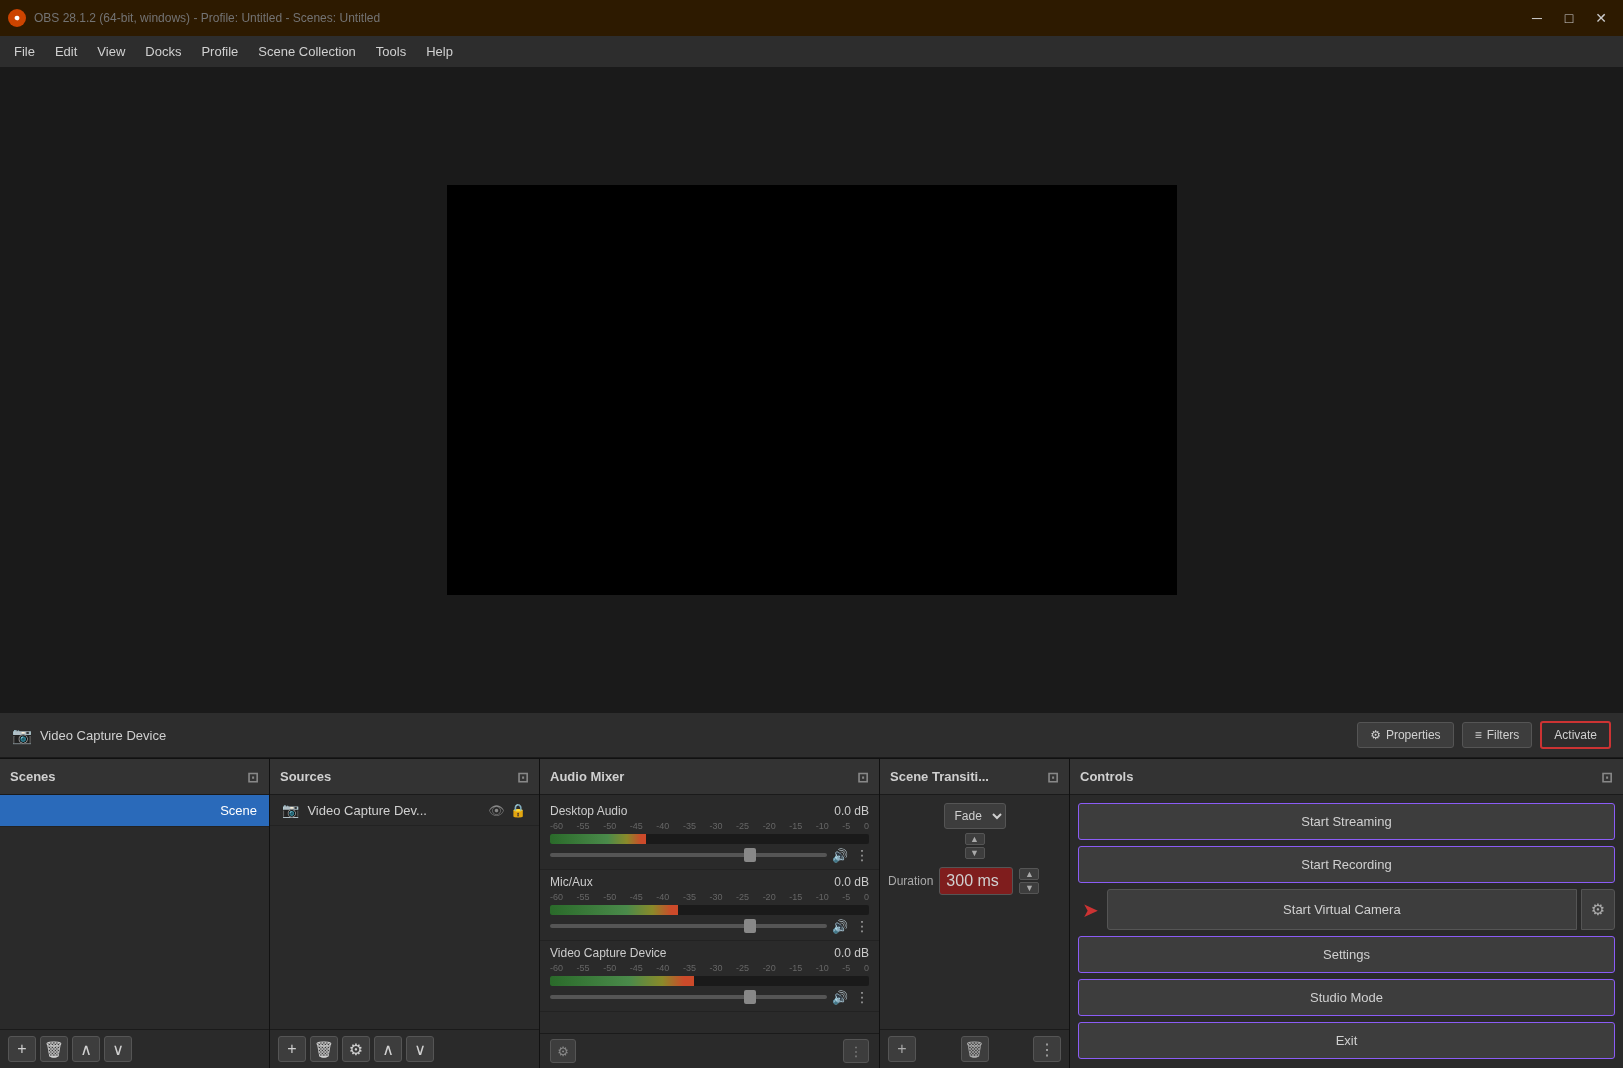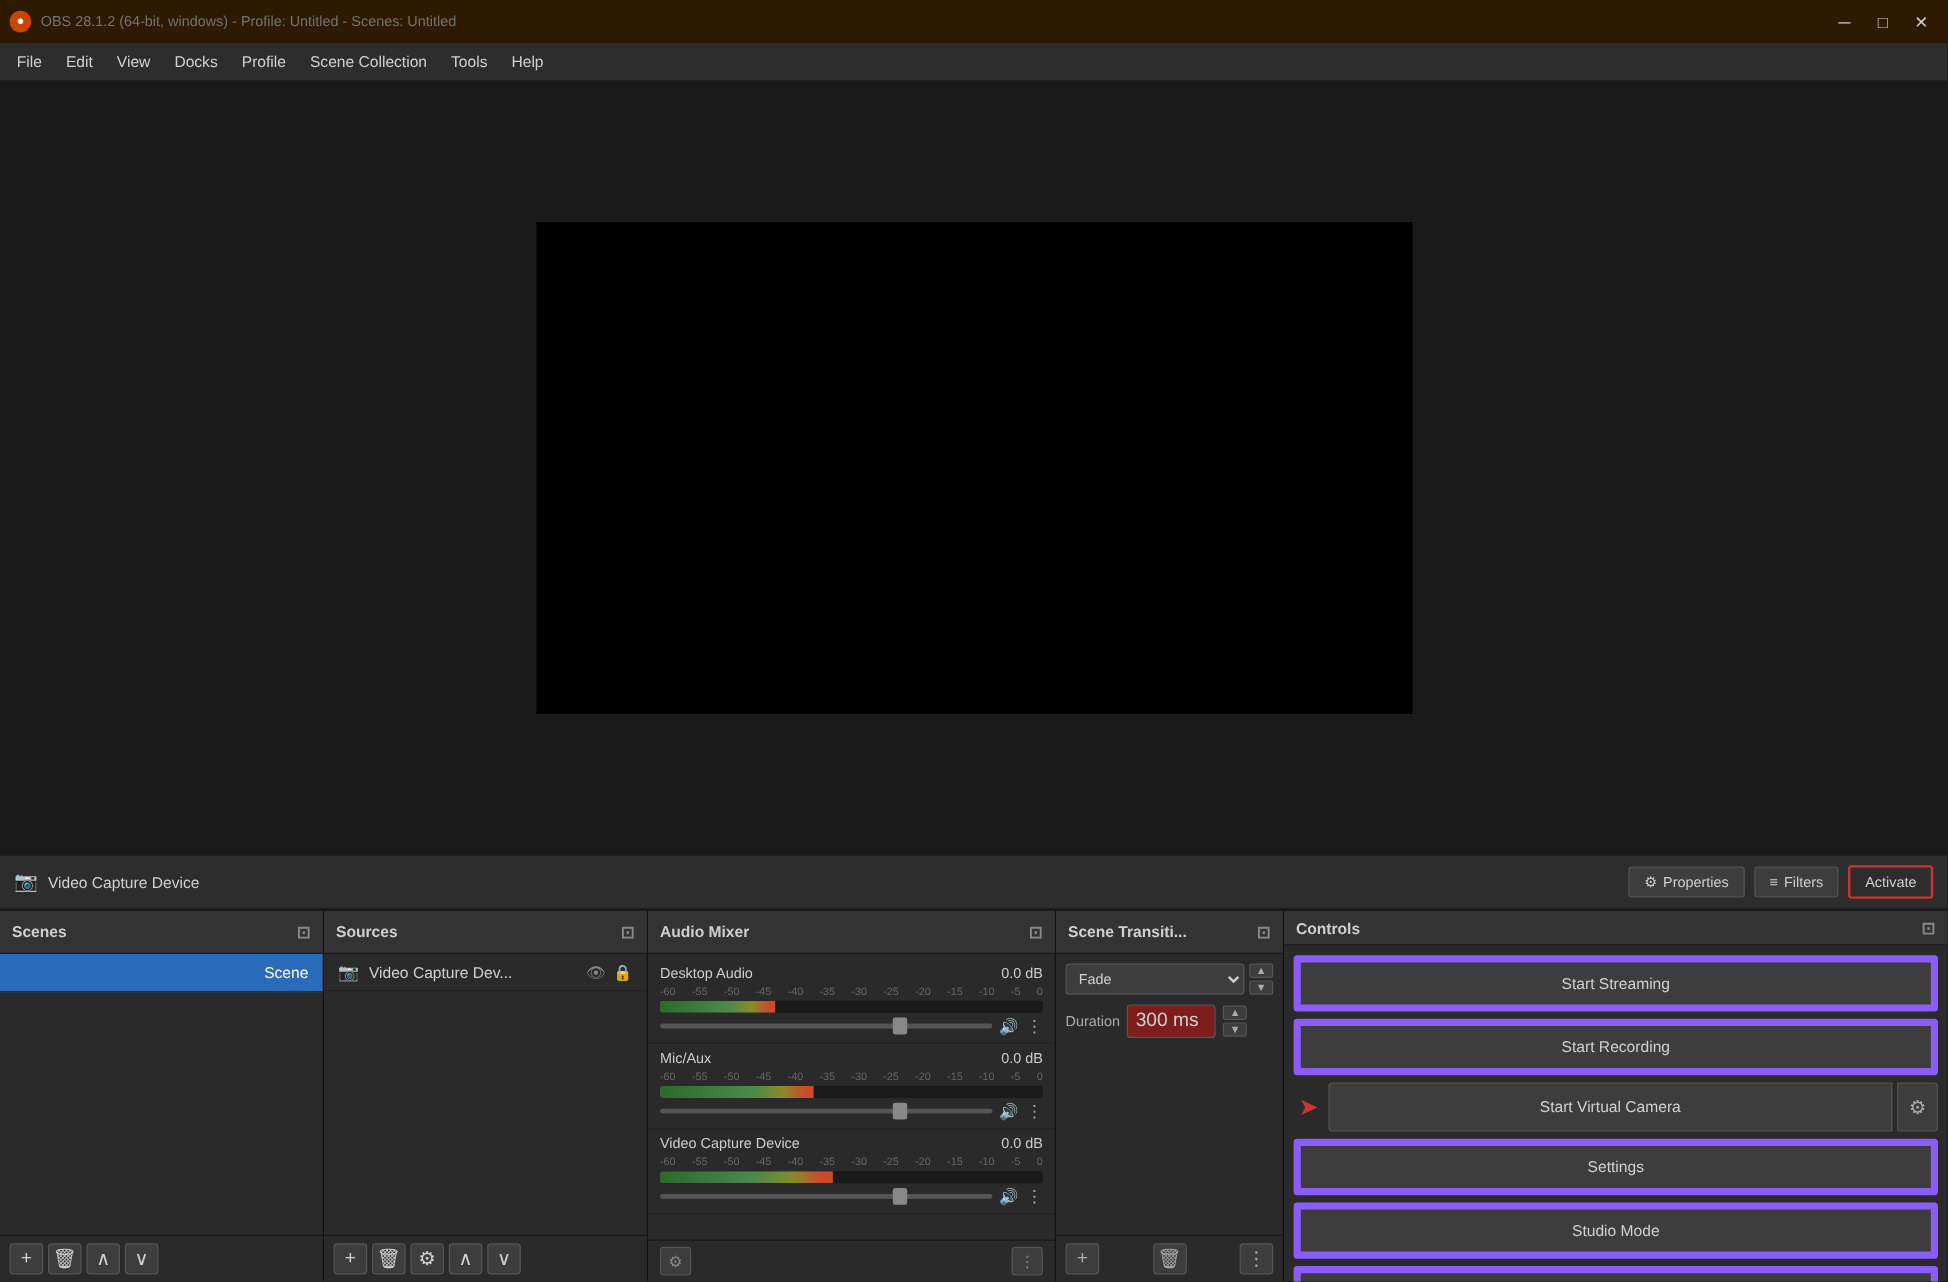--- a/index.html
+++ b/index.html
@@ -321,20 +321,21 @@
       flex: 1;
       padding: 8px;
       display: flex;
       flex-direction: column;
       gap: 8px;
     }
     .transition-select-wrapper {
       display: flex;
       gap: 4px;
       align-items: center;
+      flex-direction: column;
     }
     .transition-select {
       flex: 1;
       background: #3d3d3d;
       border: 1px solid #555;
       color: #d0d0d0;
       padding: 4px 6px;
       border-radius: 3px;
       font-size: 12px;
     }
@@ -415,21 +416,21 @@
     }
     .controls-content {
       flex: 1;
       display: flex;
       flex-direction: column;
       padding: 8px;
       gap: 6px;
     }
     .ctrl-btn {
       background: #3d3d3d;
-      border: 6px solid #8b5cf6;
+      border: 1px solid #8b5cf6;
       color: #d0d0d0;
       padding: 10px 16px;
       border-radius: 3px;
       cursor: pointer;
       font-size: 13px;
       text-align: center;
       width: 100%;
     }
     .ctrl-btn-streaming { }
     .ctrl-btn-recording { }

